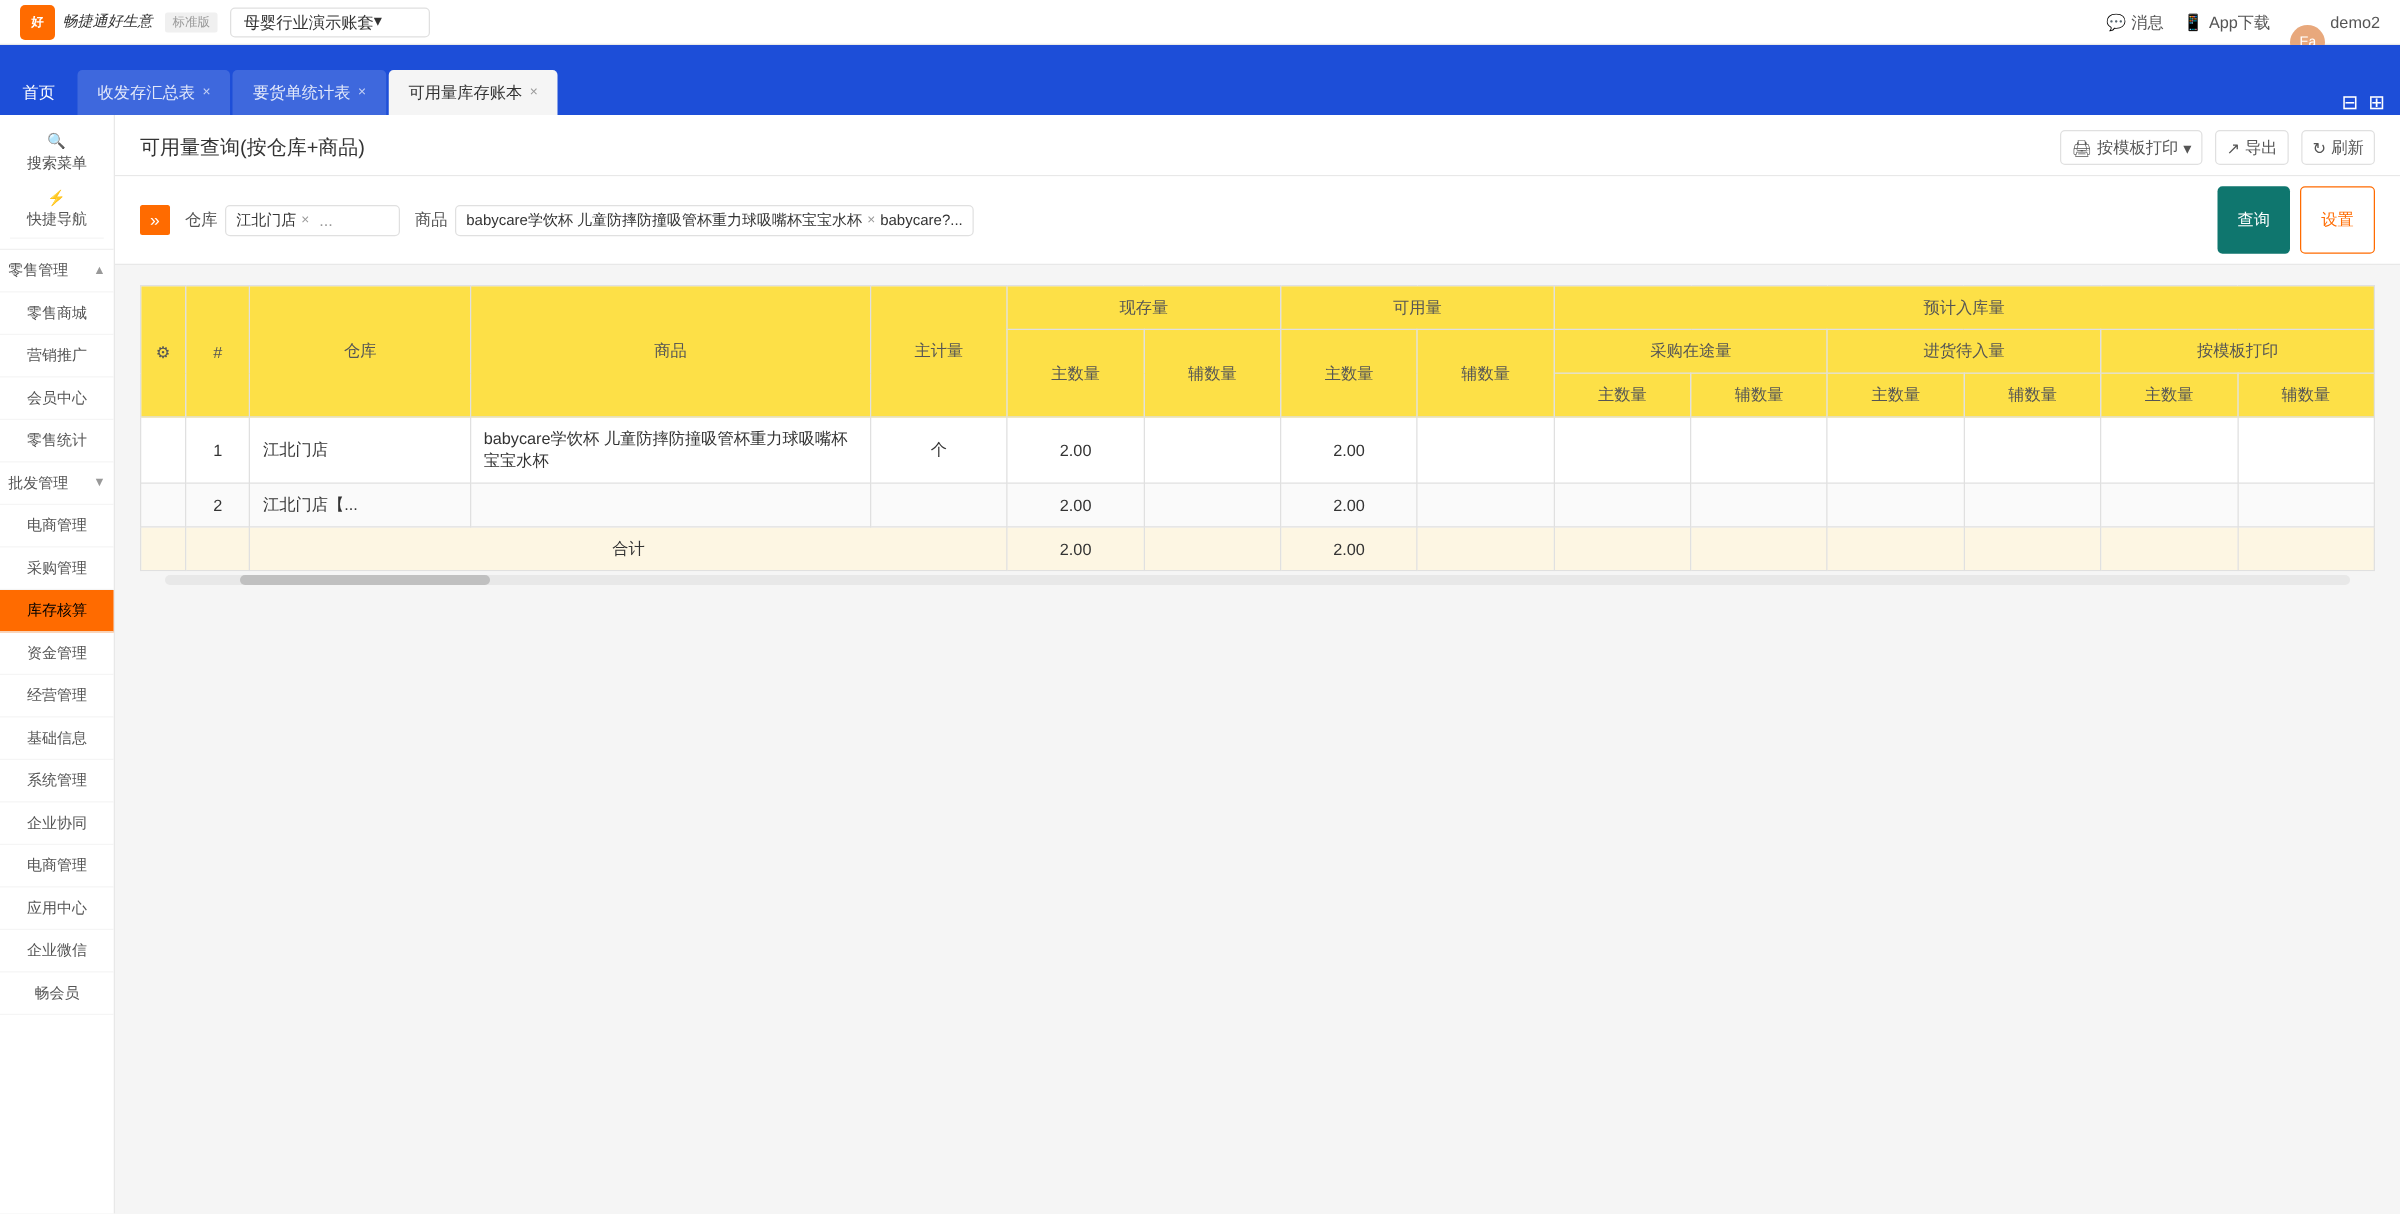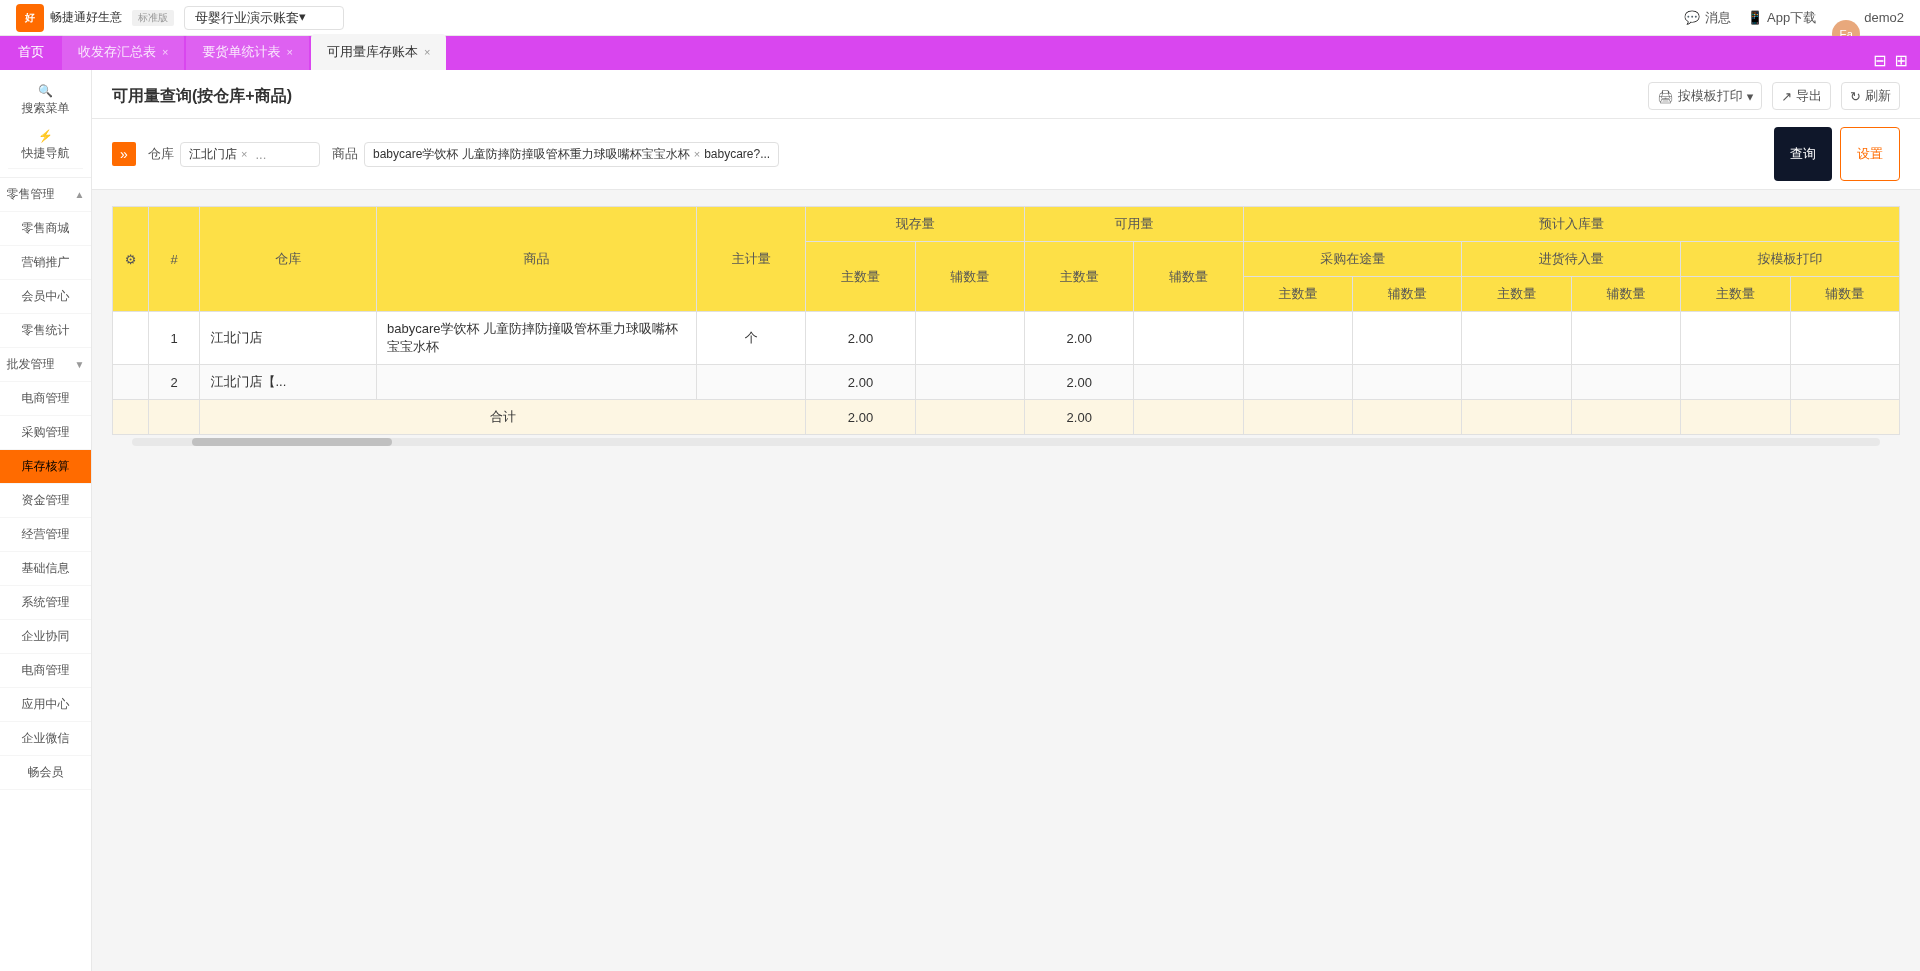--- a/index.html
+++ b/index.html
@@ -3,29 +3,29 @@
   <meta charset="utf-8">
   <style>
     * { margin: 0; padding: 0; box-sizing: border-box; }
     body { font-family: 'Microsoft YaHei', Arial, sans-serif; font-size: 13px; background: #f5f5f5; width: 1920px; height: 971px; overflow: hidden; display: flex; flex-direction: column; }
 
     
     .top-bar { height: 36px; background: #fff; display: flex; align-items: center; justify-content: space-between; border-bottom: 1px solid #e8e8e8; padding: 0 16px; }
     .top-bar-left { display: flex; align-items: center; gap: 10px; }
     .logo { display: flex; align-items: center; gap: 6px; }
     .logo-icon { width: 28px; height: 28px; background: #ff6b00; border-radius: 4px; display: flex; align-items: center; justify-content: center; color: white; font-size: 10px; font-weight: bold; }
-    .logo-text { font-size: 12px; color: #333; }
+    .logo-text { font-size: 12px; color: #333; font-style: italic; }
     .template-badge { font-size: 10px; color: #999; background: #f0f0f0; padding: 1px 6px; border-radius: 2px; }
     .industry-select { display: flex; gap: 0; font-size: 13px; color: #333; cursor: pointer; border: 1px solid #e0e0e0; border-radius: 4px; padding: 2px 10px; min-width: 160px; }
     .top-bar-right { display: flex; align-items: center; gap: 16px; }
     .top-bar-btn { display: flex; align-items: center; gap: 4px; font-size: 13px; color: #555; cursor: pointer; }
     .user-avatar { width: 28px; height: 28px; border-radius: 50%; background: #e8a87c; display: flex; align-items: center; justify-content: center; font-size: 11px; color: #fff; overflow: hidden; margin-top: 32px; }
 
     
-    .nav-tabs { height: 34px; background: #d946ef; display: flex; align-items: flex-end; padding-left: 0; }
+    .nav-tabs { height: 56px; background: #1d4ed8; display: flex; align-items: flex-end; padding-left: 0; }
     .nav-tab { height: 36px; padding: 0 16px; display: flex; align-items: center; gap: 6px; font-size: 13px; cursor: pointer; color: rgba(255,255,255,0.85); border-radius: 4px 4px 0 0; margin-left: 2px; background: rgba(255,255,255,0.15); }
     .nav-tab.active { background: #f5f5f5; color: #333; font-weight: 500; }
     .nav-tab .close-x { font-size: 11px; color: rgba(255,255,255,0.7); cursor: pointer; }
     .nav-tab.active .close-x { color: #999; }
     .nav-tab-home { background: transparent; color: white; }
     .nav-tabs-right { margin-left: auto; display: flex; align-items: center; gap: 8px; padding-right: 12px; color: white; font-size: 16px; cursor: pointer; }
 
     
     .main-layout { display: flex; flex: 1; overflow: hidden; }
 
@@ -38,35 +38,35 @@
     .sidebar-item { width: 100%; padding: 8px 4px; text-align: center; font-size: 12px; color: #555; cursor: pointer; display: flex; flex-direction: column; align-items: center; gap: 2px; border-bottom: 1px solid #f5f5f5; }
     .sidebar-item.active { background: #ff6b00; color: #000000; }
     .sidebar-arrow { font-size: 10px; color: #999; }
     .sidebar-group-header { width: 100%; padding: 8px 4px; text-align: center; font-size: 12px; color: #555; cursor: pointer; display: flex; align-items: center; justify-content: center; gap: 20px; border-bottom: 1px solid #f5f5f5; }
 
     
     .content-area { flex: 1; display: flex; flex-direction: column; overflow: hidden; }
 
     
     .page-header { background: #fff; padding: 12px 20px 8px; border-bottom: 1px solid #e8e8e8; display: flex; align-items: center; justify-content: space-between; }
-    .page-title { font-size: 16px; font-weight: 700; color: #333; }
+    .page-title { font-size: 16px; font-weight: 400; color: #333; }
     .page-actions { display: flex; align-items: center; gap: 10px; }
     .action-btn { display: flex; align-items: center; gap: 4px; font-size: 13px; color: #555; cursor: pointer; padding: 4px 8px; border: 1px solid #e0e0e0; border-radius: 4px; background: #fff; }
 
     
     .filter-bar { background: #fff; padding: 8px 20px; border-bottom: 1px solid #e8e8e8; display: flex; align-items: center; gap: 12px; }
     .expand-btn { width: 24px; height: 24px; background: #ff6b00; color: white; border: none; cursor: pointer; display: flex; align-items: center; justify-content: center; border-radius: 2px; font-size: 14px; }
     .filter-field { display: flex; align-items: center; gap: 6px; }
     .filter-label { font-size: 13px; color: #555; white-space: nowrap; }
     .filter-input { display: flex; align-items: center; gap: 4px; border: 1px solid #e0e0e0; border-radius: 4px; padding: 3px 8px; min-width: 140px; background: #fff; flex-wrap: wrap; }
     .filter-tag { display: flex; align-items: center; gap: 4px; font-size: 12px; color: #333; }
     .filter-tag-close { color: #999; cursor: pointer; font-size: 11px; }
     .filter-dots { color: #999; cursor: pointer; padding: 0 4px; }
     .filter-actions { margin-left: auto; display: flex; gap: 8px; }
-    .btn-primary { background: #0f172a; color: white; border: none; padding: 18px 16px; border-radius: 4px; cursor: pointer; font-size: 13px; }
+    .btn-primary { background: #0f766e; color: white; border: none; padding: 18px 16px; border-radius: 4px; cursor: pointer; font-size: 13px; }
     .btn-secondary { background: #fff; color: #ff6b00; border: 1px solid #ff6b00; padding: 5px 16px; border-radius: 4px; cursor: pointer; font-size: 13px; }
 
     
     .table-container { flex: 1; overflow: auto; padding: 16px 20px; background: #f5f5f5; display: flex; flex-direction: column; gap: 0; }
     .data-table { width: 100%; border-collapse: collapse; background: #fff; border: 1px solid #e0e0e0; font-size: 13px; }
     .data-table th { background: #fde047; color: #555; padding: 8px 10px; text-align: center; border: 1px solid #e0e0e0; font-weight: 500; white-space: nowrap; }
     .data-table td { padding: 8px 10px; border: 1px solid #e0e0e0; text-align: center; color: #333; }
     .data-table tr:nth-child(even) td { background: #fafafa; }
     .settings-col { width: 36px; }
     td.left-align { text-align: left; }

